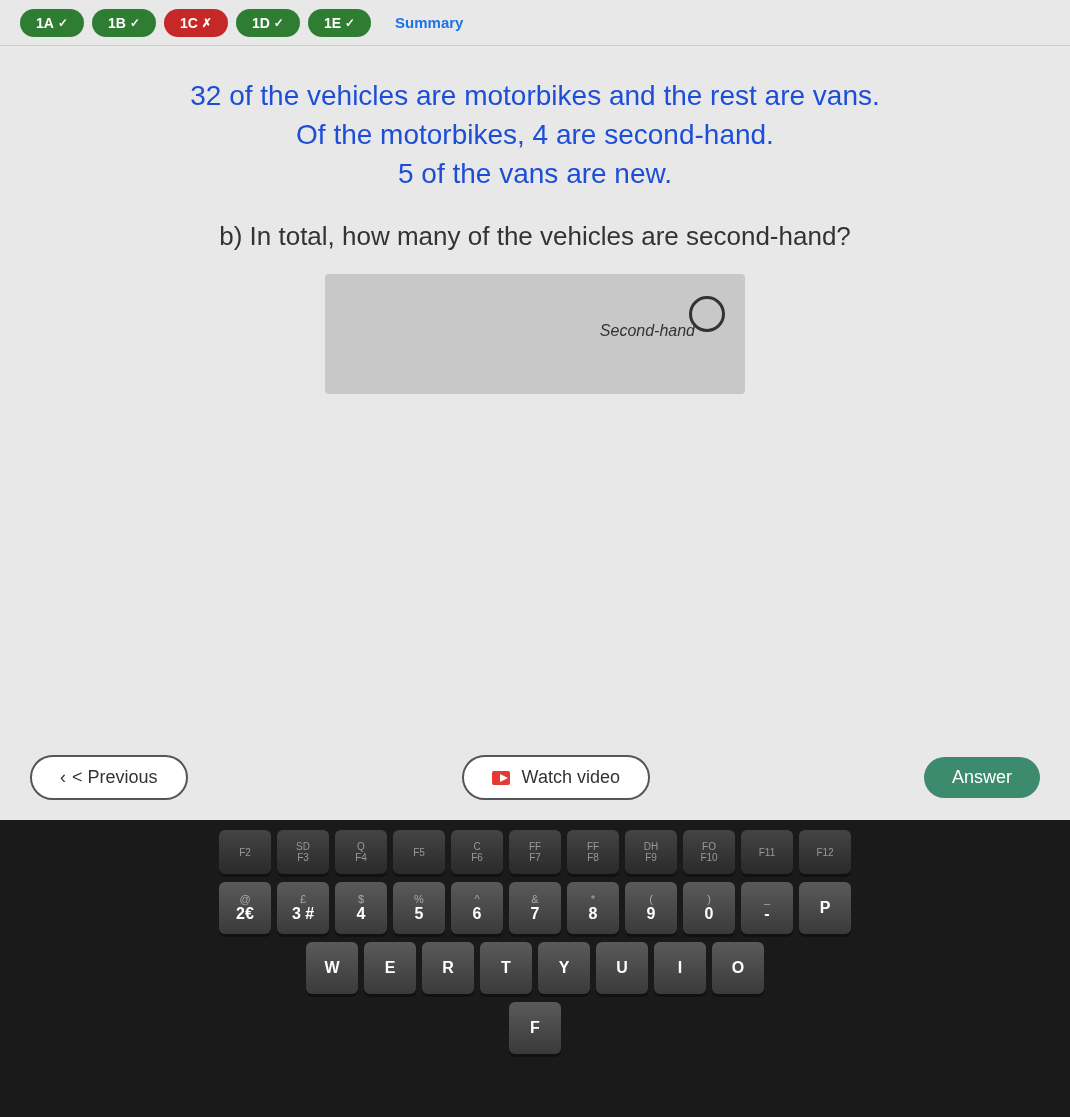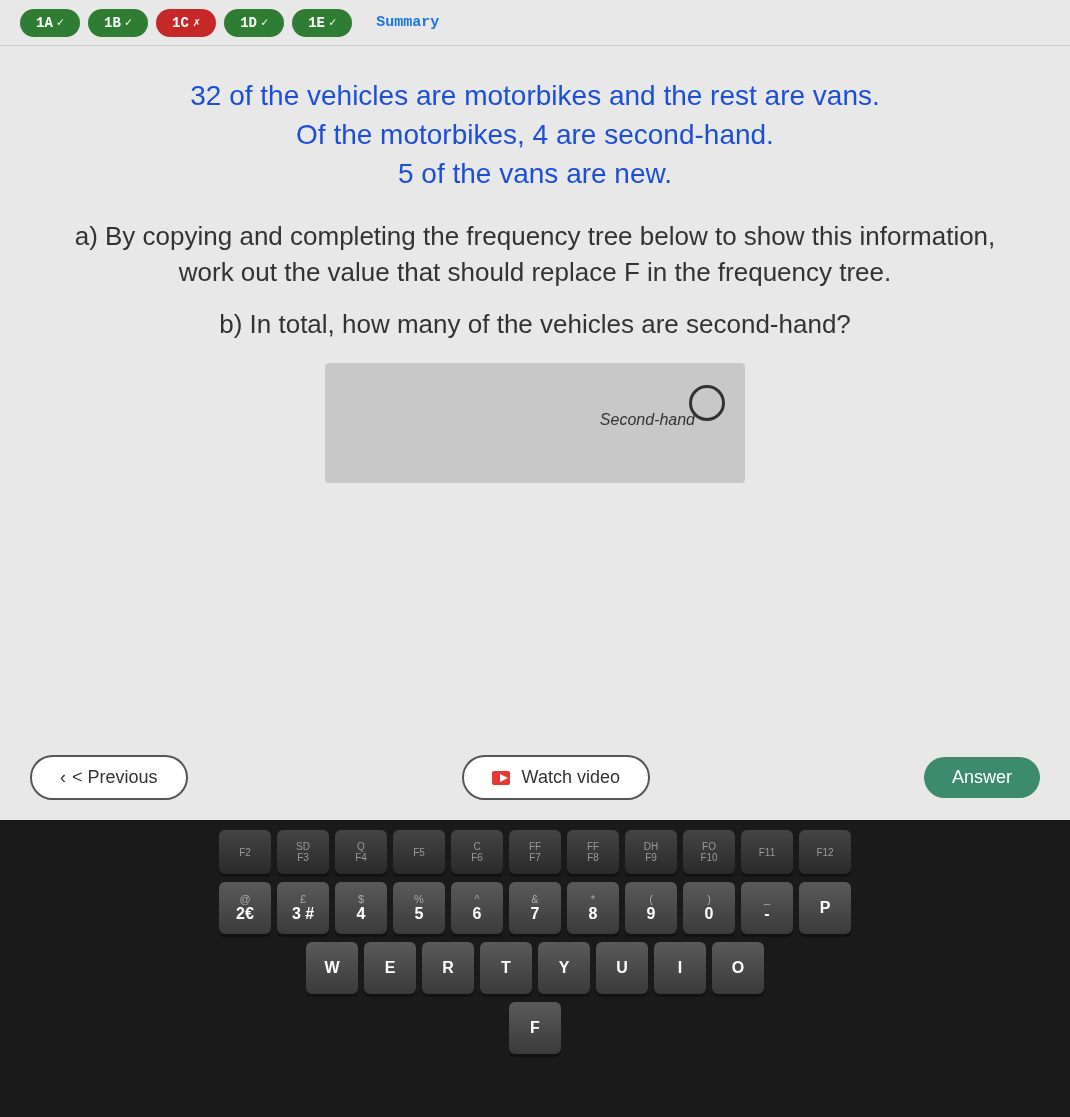--- a/index.html
+++ b/index.html
@@ -33,21 +33,20 @@
 
     .nav-tab {
       padding: 6px 16px;
       border-radius: 20px;
       font-size: 14px;
       font-weight: 600;
       cursor: pointer;
       display: flex;
       align-items: center;
       gap: 4px;
-      font-family: Liberation Mono, monospace;
     }
 
     .nav-tab.correct {
       background: #2e7d32;
       color: white;
     }
 
     .nav-tab.incorrect {
       background: #c62828;
       color: white;
@@ -265,23 +264,20 @@
     </div>
   </div>
 
   <div class="question-area">
     <div class="problem-text">
       <span>32 of the vehicles are motorbikes and the rest are vans.</span><br>
       <span>Of the motorbikes, 4 are second-hand.</span><br>
       <span>5 of the vans are new.</span>
     </div>
 
-    <div class="question-part">
-      <span>a) By copying and completing the frequency tree below to show this information, work out the value that should replace F in the frequency tree.</span>
-    </div>
 
     <div class="question-part-b">
       <span>b) In total, how many of the vehicles are second-hand?</span>
     </div>
 
     <div class="diagram-area">
       <div class="diagram-box">
         <span class="second-hand-label">Second-hand</span>
         <div class="circle-icon"></div>
       </div>

